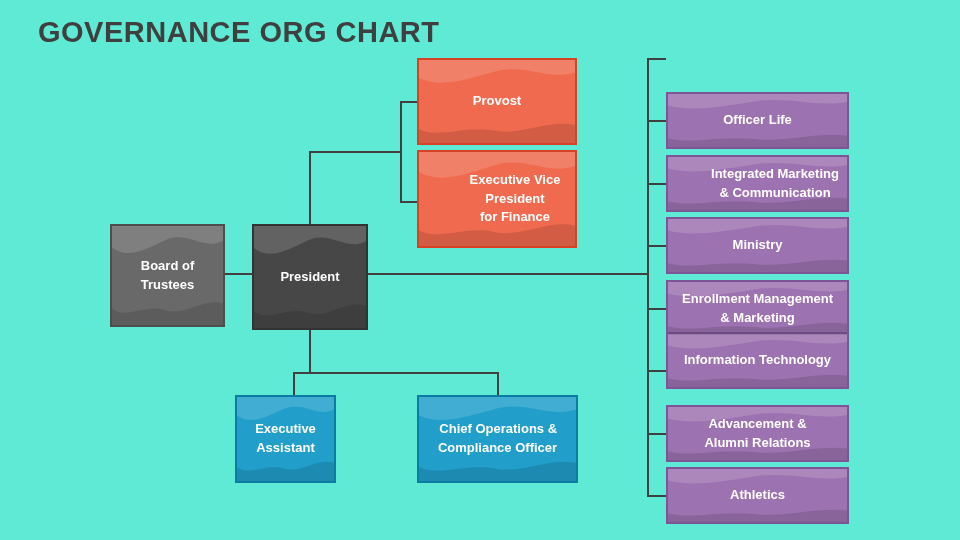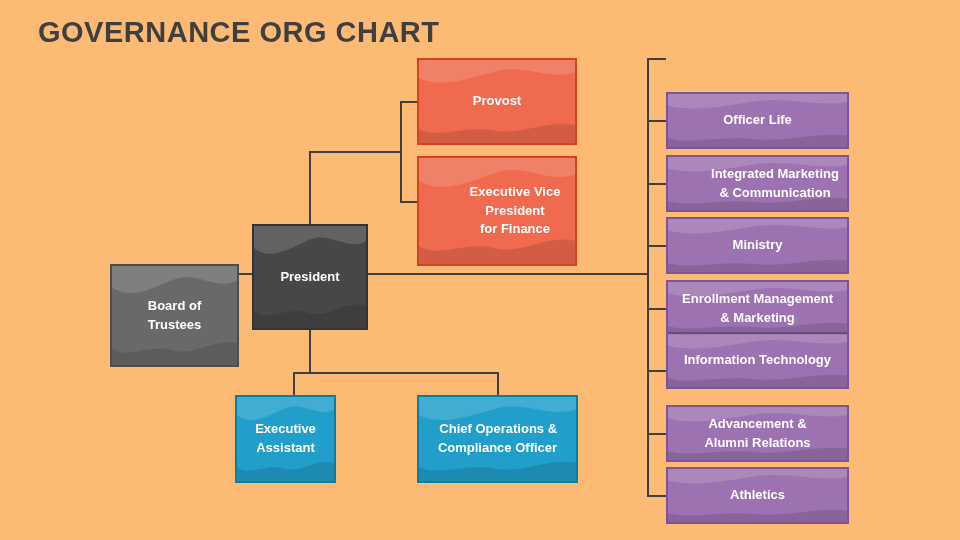--- a/index.html
+++ b/index.html
@@ -1,19 +1,19 @@
 <!DOCTYPE html>
 <html style="--title-color: #3f3f3f; --label-color: #ffffff; --connector-color: #404040; --gray-light: #696969; --gray-light-border: #4d4d4d; --gray-dark: #474747; --gray-dark-border: #333333; --orange: #ef6a4e; --orange-border: #d64224; --blue: #219fca; --blue-border: #0d7ca3; --purple: #9d72b1; --purple-border: #7d5596;"><head>
 <meta charset="utf-8">
 <style>
   html,body{margin:0;padding:0;background:#ffffff;}
   .stage{
     position:relative;
     width:960px;height:540px;
-    background:#fdba74;
+    background:#5eead4;
     overflow:hidden;
     font-family:"Liberation Sans", sans-serif;
   }
   .title{
     position:absolute;left:38px;top:16px;
     font-size:29px;font-weight:bold;letter-spacing:.5px;
     color:var(--title-color);
     white-space:nowrap;
   }
   .node{
@@ -31,24 +31,24 @@
   .wave{position:absolute;inset:0;width:100%;height:100%;z-index:1;}
   .w1{fill:rgba(255,255,255,0.15);}
   .w2{fill:rgba(0,0,0,0.12);}
   .gray-light{background:var(--gray-light);border:2px solid var(--gray-light-border);}
   .gray-dark{background:var(--gray-dark);border:2px solid var(--gray-dark-border);}
   .orange{background:var(--orange);border:2px solid var(--orange-border);}
   .blue{background:var(--blue);border:2px solid var(--blue-border);}
   .purple{background:var(--purple);border:2px solid var(--purple-border);}
   .ln{position:absolute;background:var(--connector-color);}
   
-  .n-board    {left:110px;top:224px;width:129px;height:103px;margin-top:40px;}
+  .n-board    {left:110px;top:224px;width:115px;height:103px;}
   .n-president{left:252px;top:224px;width:116px;height:106px;}
   .n-provost  {left:417px;top:58px; width:160px;height:87px;}
-  .n-evp      {left:417px;top:156px;width:160px;height:110px;padding-left:44px;}
+  .n-evp      {left:417px;top:150px;width:160px;height:98px;padding-left:44px;}
   .n-assistant{left:235px;top:395px;width:101px;height:88px;}
   .n-chief    {left:417px;top:395px;width:161px;height:88px;text-align:right;}
   .dept{left:666px;width:183px;height:57px;}
   .d0{top:30px;}  .d1{top:92px;}  .d2{top:155px;padding-left:43px;} .d3{top:217px;}
   .d4{top:280px;} .d5{top:332px;} .d6{top:405px;} .d7{top:467px;}
 </style>
 </head>
 <body>
 
 <div class="stage">

